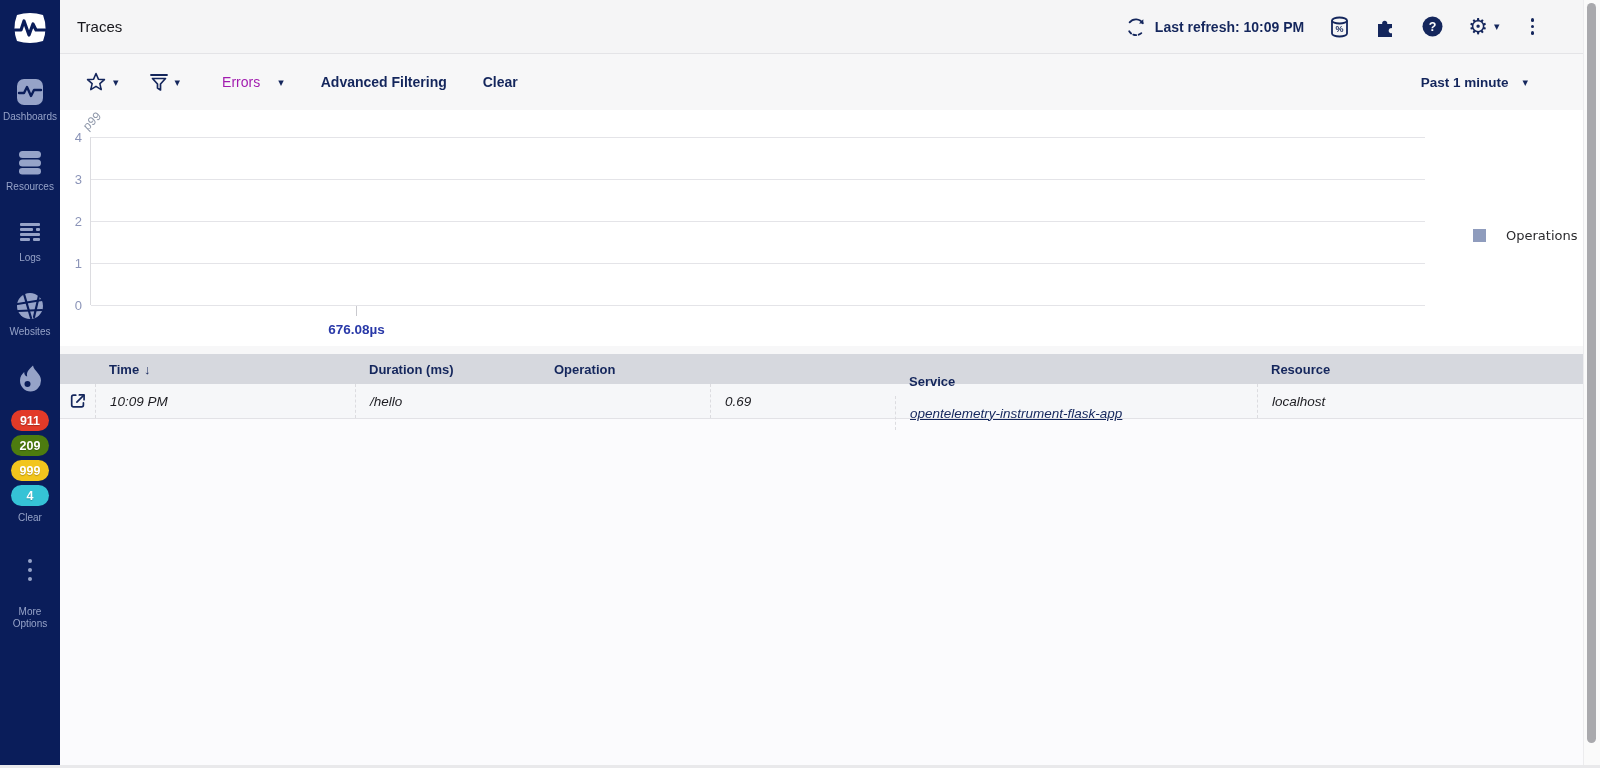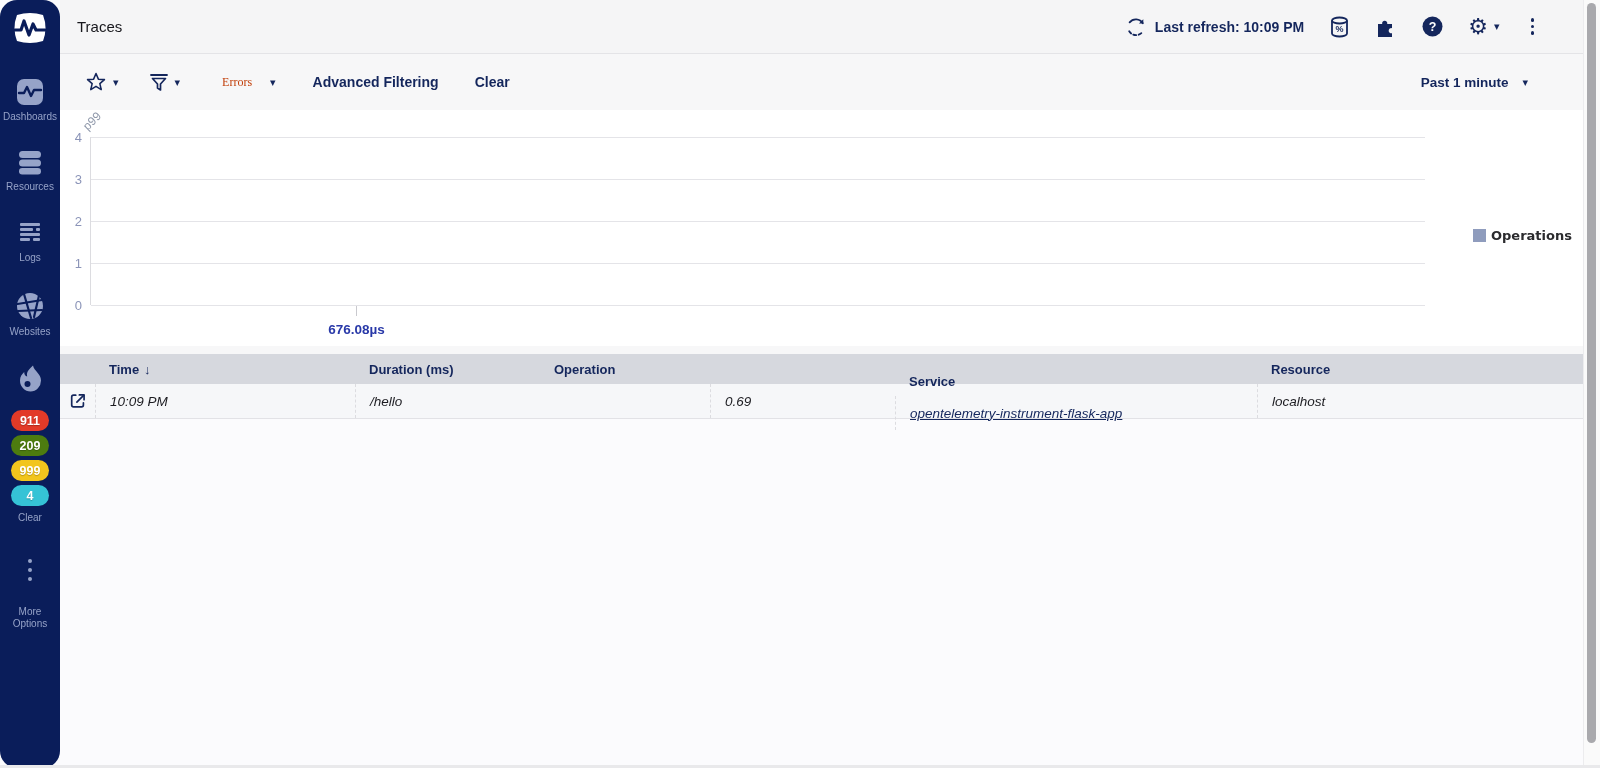--- a/index.html
+++ b/index.html
@@ -1,21 +1,21 @@
 <!DOCTYPE html>
 <html><head>
 <meta charset="utf-8">
 <style>
   * { margin:0; padding:0; box-sizing:border-box; }
   html,body { width:1600px; height:768px; overflow:hidden;
     font-family:"Liberation Sans",sans-serif; background:#fbfbfd; }
 
   
   .sidebar { position:fixed; left:0; top:0; width:60px; height:768px;
-    background:#0a1d5a; display:flex; flex-direction:column; align-items:center; z-index:5;border-radius:17px; }
+    background:#0a1d5a; display:flex; flex-direction:column; align-items:center; z-index:5; }
   .logo { margin-top:8px; width:40px; height:40px; }
   .side-item { display:flex; flex-direction:column; align-items:center; width:100%; cursor:pointer; }
   .side-label { font-size:10px; color:#96a3c8; margin-top:5px; text-align:center; line-height:1.25; }
   .badge { width:38px; height:21px; border-radius:11px; color:#fff; font-weight:700;
     font-size:12.5px; display:flex; align-items:center; justify-content:center; margin-top:4px; cursor:pointer;
     text-shadow:0 1px 1px rgba(0,0,0,.25); }
   .dots-v { display:flex; flex-direction:column; gap:5px; margin-top:34px; cursor:pointer; }
   .dots-v i { width:4px; height:4px; border-radius:50%; background:#96a3c8; }
 
   
@@ -28,37 +28,37 @@
   .refresh-group { display:flex; align-items:center; gap:9px; cursor:pointer; }
   .refresh-text { font-size:14px; font-weight:700; color:#14265c; }
   .hicon { display:flex; align-items:center; cursor:pointer; }
   .caret { font-size:11px; color:#14265c; margin-left:6px; }
   .kebab { display:flex; flex-direction:column; gap:3px; cursor:pointer; padding:2px 6px; }
   .kebab i { width:3.5px; height:3.5px; border-radius:50%; background:#14265c; }
 
   .toolbar { height:56px; background:#f7f7f8; display:flex; align-items:center; }
   .tgroup { display:flex; align-items:center; cursor:pointer; }
   .tool-text { font-size:14px; font-weight:700; color:#14265c; }
-  .errors-text { font-size:12px; color:#c2410c;font-family:Liberation Serif, serif; }
+  .errors-text { font-size:14px; color:#a21caf; }
   .time-range { margin-left:auto; margin-right:72px; display:flex; align-items:center; cursor:pointer;text-align:center; }
   .time-range .caret { margin-left:14px; }
 
   
   .chart-panel { position:relative; height:236px; background:#ffffff; width:1523px; }
   .plot { position:absolute; left:30px; top:27px; width:1335px; height:168px;
     border-left:1px solid #dcdce0; }
   .gridline { position:absolute; left:0; width:100%; height:1px; background:#e4e4e8; }
   .ylabels { position:absolute; left:0; top:27px; width:24px; height:168px; }
   .ytick { position:absolute; right:2px; transform:translateY(-50%); font-size:13px; color:#8b94b8; }
   .xtickmark { position:absolute; bottom:-11px; width:1px; height:10px; background:#c9c9ce; }
   .xtick { position:absolute; bottom:-32px; transform:translateX(-50%); color:#2838a8;
     font-weight:700; font-size:13.5px; }
   .y-axis-title { position:absolute; left:22px; top:4px; transform:rotate(-45deg);
     color:#8f98aa; font-size:12px; }
-  .legend { position:absolute; left:1413px; top:118px; display:flex; align-items:center; gap:5px;font-weight:bold; }
+  .legend { position:absolute; left:1413px; top:118px; display:flex; align-items:center; gap:20px; }
   .legend-swatch { width:13px; height:13px; }
   .legend-label { font-family:"DejaVu Sans",sans-serif; font-size:13px; color:#2b2b2e; }
 
   .gap-strip { height:8px; background:#f7f7f8; }
 
   
   .trace-table { width:1523px; }
   .thead { display:flex; height:30px; background:#d6d8de; align-items:center;
     font-weight:700; font-size:13px; color:#14265c; }
   .trow { display:flex; height:35px; background:#f6f7f9; align-items:center;

